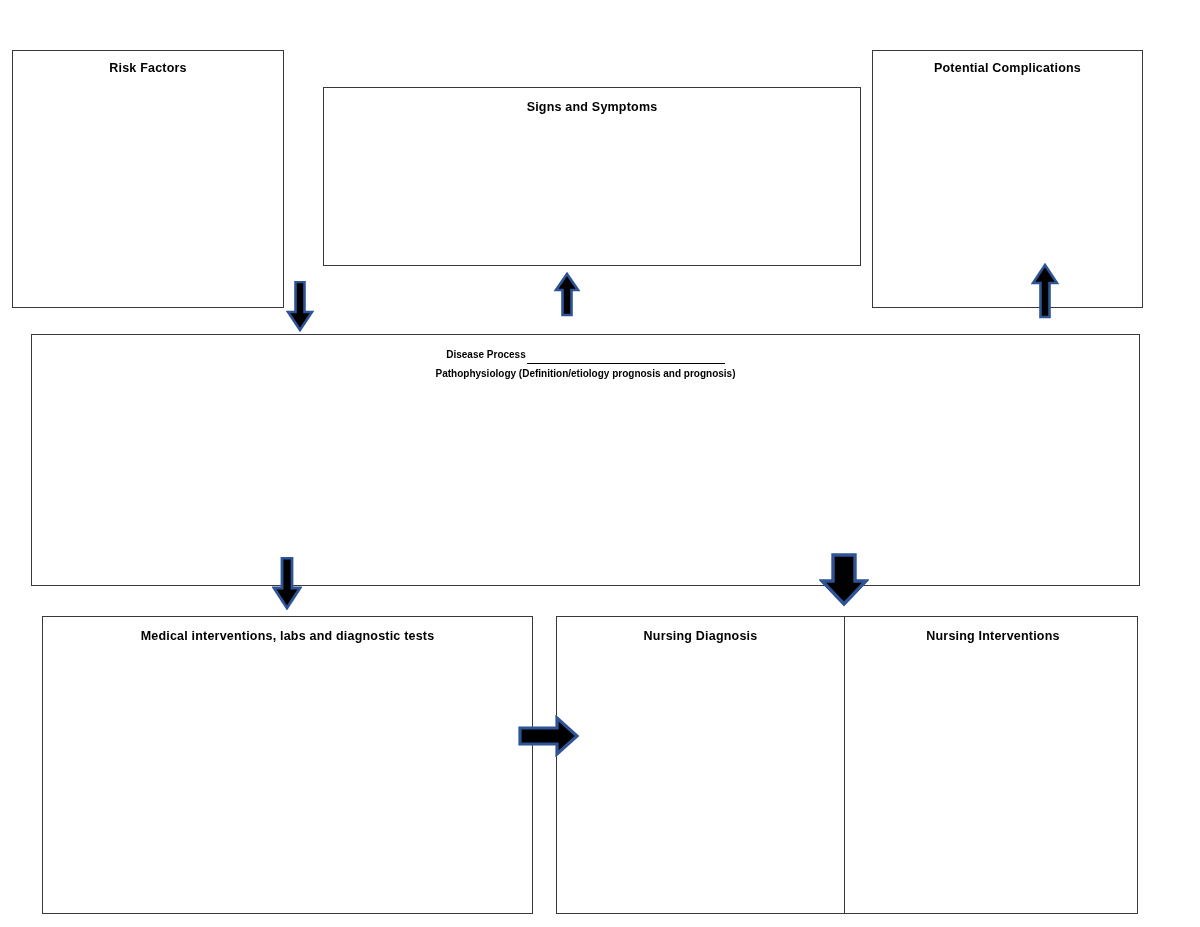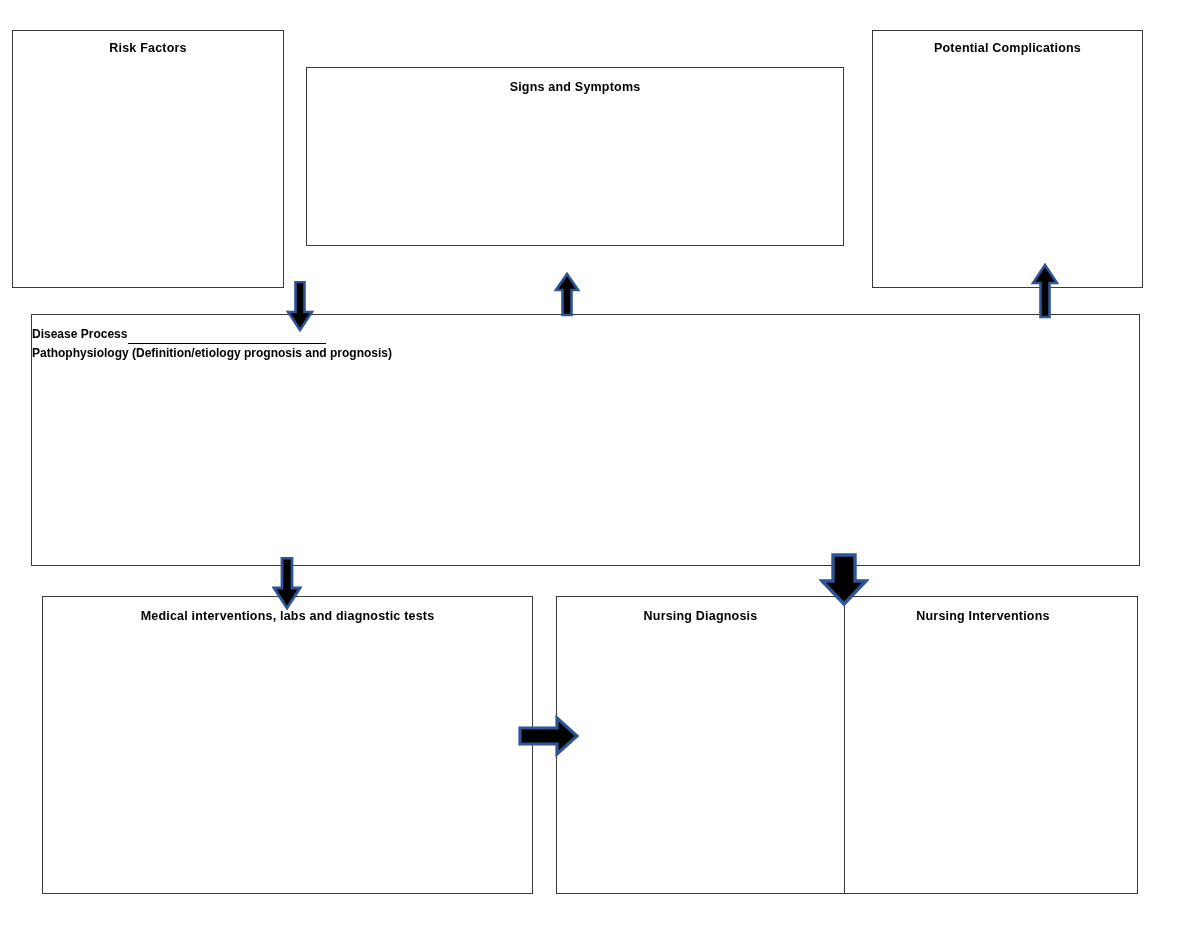--- a/index.html
+++ b/index.html
@@ -16,58 +16,60 @@
     width: 1200px;
     height: 927px;
     background: #ffffff;
     overflow: hidden;
   }
   .box {
     position: absolute;
     box-sizing: border-box;
     border: 1px solid #3a3a3a;
     background: #ffffff;
+    margin-top: 20px;
   }
   .box-label {
     position: absolute;
     left: 0;
     right: 0;
     text-align: center;
     font-family: "Liberation Sans", sans-serif;
     font-weight: bold;
     font-size: 12.5px;
     color: #000000;
     letter-spacing: 0.2px;
     white-space: nowrap;
   }
   
   #box-risk-factors       { left: 12px;  top: 30px;  width: 272px; height: 258px; }
-  #box-signs-symptoms     { left: 306px; top: 67px;  width: 538px; height: 179px; }
+  #box-signs-symptoms     { left: 323px; top: 67px;  width: 538px; height: 179px; }
   #box-potential-comps    { left: 872px; top: 30px;  width: 271px; height: 258px; }
   #box-disease-process    { left: 31px;  top: 314px; width: 1109px; height: 252px; }
   #box-medical            { left: 42px;  top: 596px; width: 491px; height: 298px; }
   #box-nursing            { left: 556px; top: 596px; width: 582px; height: 298px; }
 
   #divider-nursing {
     position: absolute;
     left: 287px;
     top: 0;
     width: 1px;
     height: 100%;
     background: #3a3a3a;
   }
 
   
   .center-heading {
     position: absolute;
     left: 0;
     right: 0;
     top: 10px;
+    text-align: center;
     font-weight: bold;
-    font-size: 12px;
+    font-size: 10px;
     line-height: 19px;
     color: #000000;
   }
   .blank-line {
     display: inline-block;
     border-bottom: 1px solid #000;
     width: 198px;
     height: 12px;
     vertical-align: bottom;
     margin-left: 1px;
@@ -109,21 +111,21 @@
     <div class="box-content"></div>
   </div>
 
   <div class="box" id="box-medical">
     <div class="box-label" style="top:12px;">Medical interventions, labs and diagnostic tests</div>
     <div class="box-content"></div>
   </div>
 
   <div class="box" id="box-nursing">
     <div class="box-label" style="top:12px; left:0; width:287px; right:auto;">Nursing Diagnosis</div>
-    <div class="box-label" style="top:12px; left:277px; width:298px; right:auto;">Nursing Interventions</div>
+    <div class="box-label" style="top:12px; left:287px; width:298px; right:auto;">Nursing Interventions</div>
     <div id="divider-nursing"></div>
     <div class="box-content"></div>
     <div class="box-content"></div>
   </div>
 
   <div class="arrow" style="left:286px; top:281px;">
     <svg width="28" height="51" viewBox="0 0 28 51">
       <polygon points="9.5,1 18.5,1 18.5,31 26,31 14,49 2,31 9.5,31" fill="#000000" stroke="#2e5496" stroke-width="2.6" stroke-linejoin="miter"></polygon>
     </svg>
   </div>

